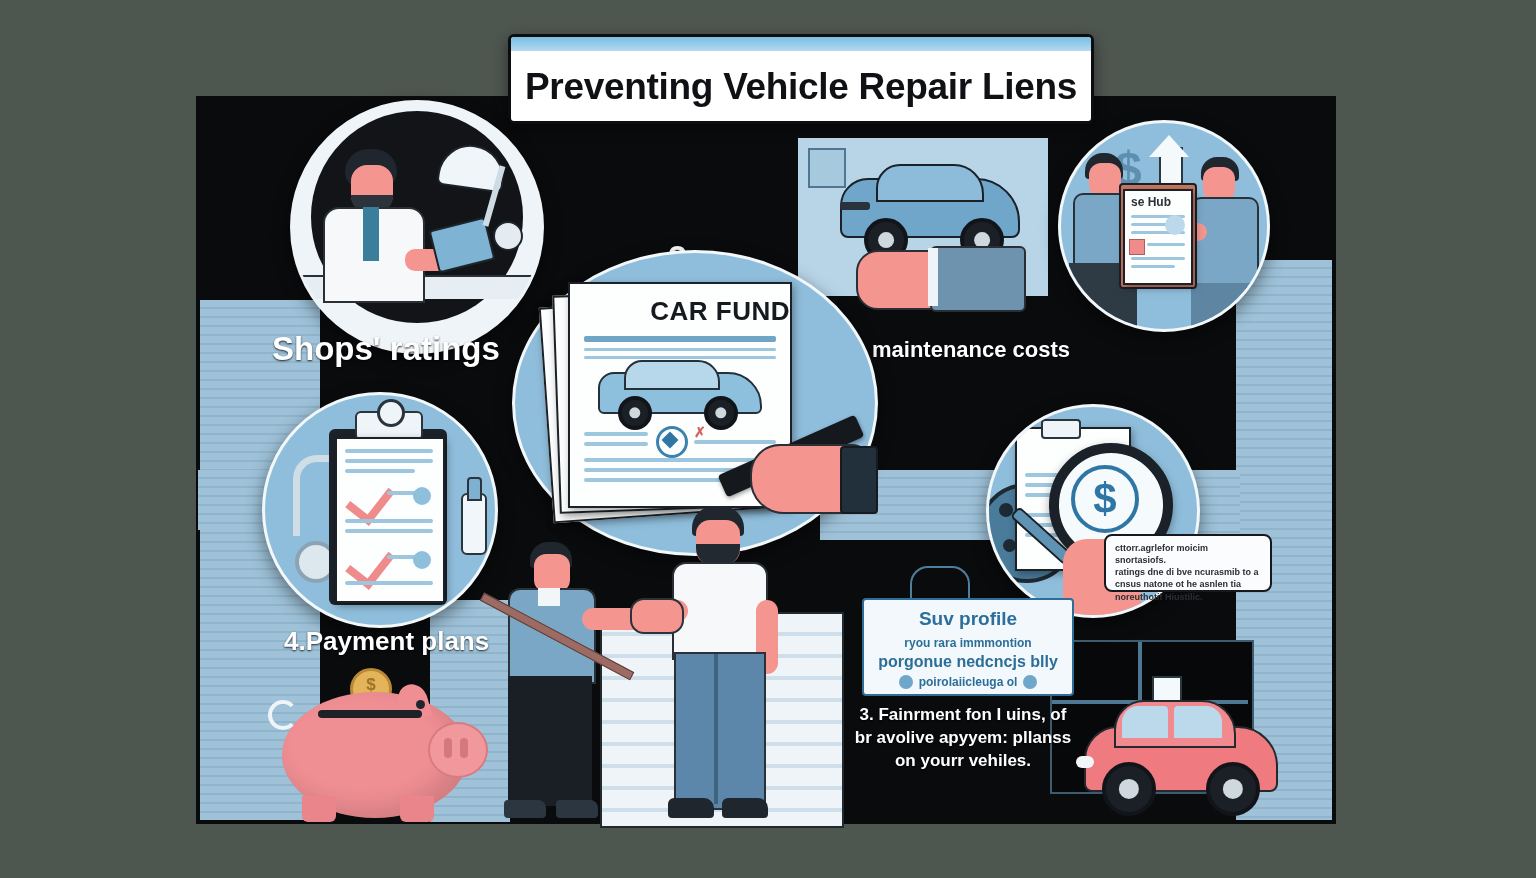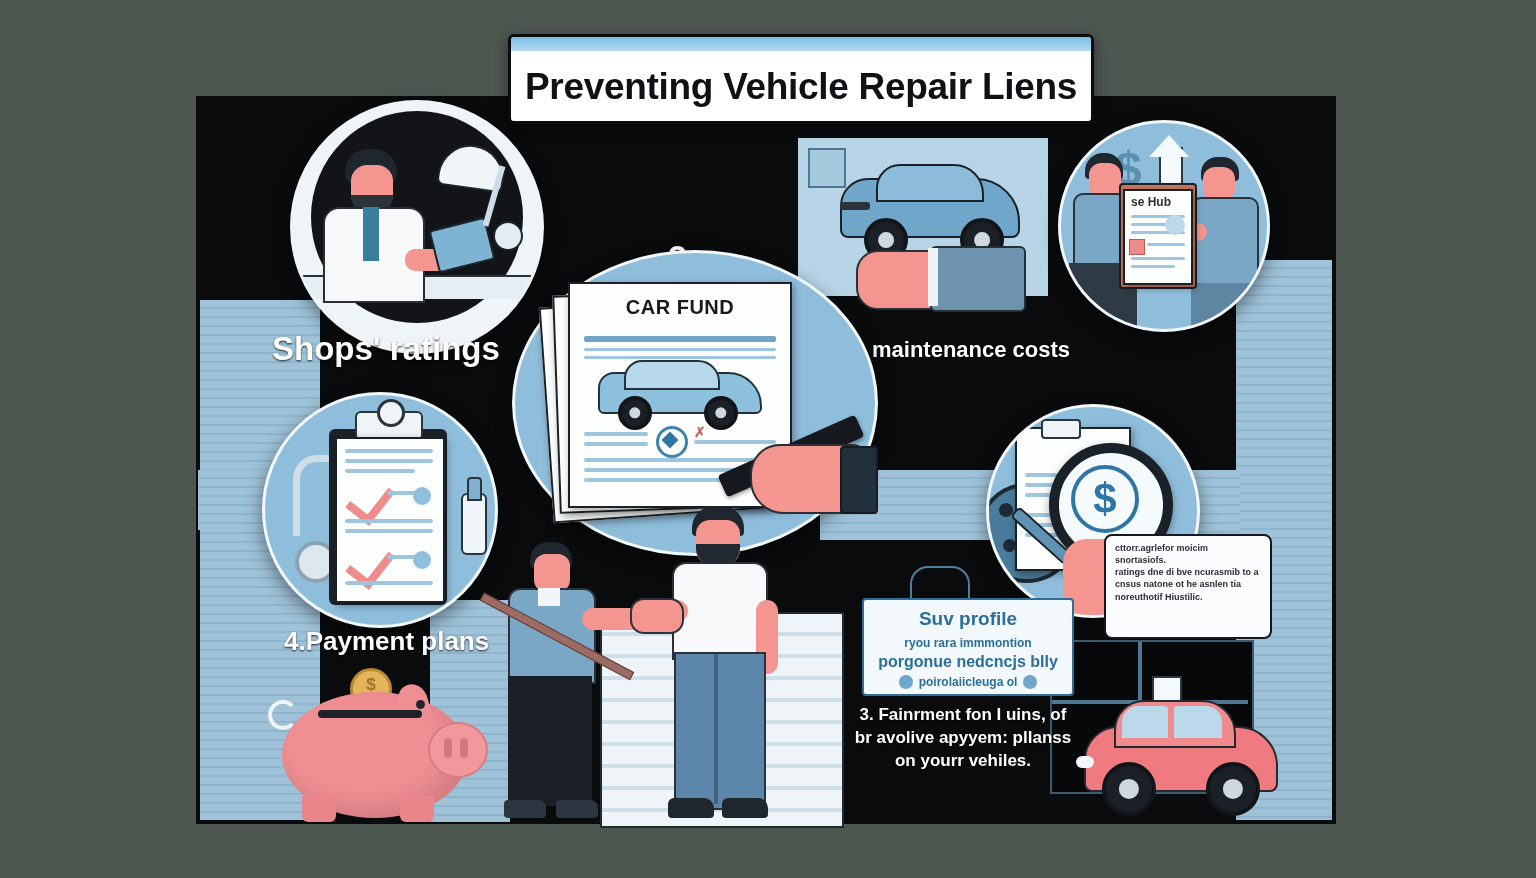--- a/index.html
+++ b/index.html
@@ -252,21 +252,21 @@
   </div>
 
 
   <div class="numbadge" style="left:668px;top:238px;font-size:34px;">2</div>
 
   <div class="circ" style="left:512px;top:250px;width:360px;height:300px;border-radius:50%;"></div>
 
   <div class="doc" style="left:546px;top:300px;width:212px;height:212px;transform:rotate(-4deg);"></div>
   <div class="doc" style="left:556px;top:292px;width:214px;height:214px;transform:rotate(-2deg);"></div>
   <div class="doc" style="left:568px;top:282px;width:220px;height:222px;">
-    <div style="position:absolute;left:0;right:0;top:12px;text-align:center;font-size:20px;font-weight:bold;color:#16191d;letter-spacing:.5px;">CAR FUND</div>
+    <div style="position:absolute;left:0;right:0;top:12px;text-align:right;font-size:26px;font-weight:bold;color:#16191d;letter-spacing:.5px;">CAR FUND</div>
     <div class="line dark" style="left:14px;top:52px;width:192px;height:6px;"></div>
     <div class="line" style="left:14px;top:64px;width:192px;height:3px;"></div>
     <div class="line" style="left:14px;top:72px;width:192px;height:3px;"></div>
 
     <div class="car-body" style="left:28px;top:88px;width:160px;height:38px;background:#8cc0dd;border:2px solid #24303a;border-radius:16px 34px 6px 6px;"></div>
     <div style="position:absolute;left:54px;top:76px;width:92px;height:26px;background:#b6d8ea;border:2px solid #24303a;border-radius:18px 22px 0 0;"></div>
     <div class="wheel" style="left:48px;top:112px;width:26px;height:26px;"></div>
     <div class="wheel" style="left:134px;top:112px;width:26px;height:26px;"></div>
     <div class="line" style="left:14px;top:148px;width:64px;height:4px;"></div>
     <div class="line" style="left:14px;top:158px;width:64px;height:4px;"></div>
@@ -374,21 +374,21 @@
     <div style="position:absolute;left:60px;top:36px;width:104px;height:104px;border-radius:50%;background:#f5fafd;border:10px solid #1a2128;box-shadow:0 4px 10px rgba(0,0,0,.35);">
       <div style="position:absolute;left:12px;top:12px;width:60px;height:60px;border-radius:50%;border:4px solid #2f76a5;display:flex;align-items:center;justify-content:center;">
         <span style="font-size:42px;font-weight:bold;color:#2f76a5;line-height:1;">$</span>
       </div>
     </div>
     <div style="position:absolute;left:16px;top:122px;width:70px;height:10px;background:#5f93b4;border:2px solid #1a2128;border-radius:5px;transform:rotate(42deg);"></div>
 
     <div class="skin" style="position:absolute;left:74px;top:132px;width:78px;height:76px;border-radius:24px 24px 6px 6px;"></div>
   </div>
 
-  <div class="notebox" style="left:1104px;top:534px;width:168px;height:105px;text-align:left;">
+  <div class="notebox" style="left:1104px;top:534px;width:168px;height:58px;text-align:left;">
     <div class="garble">cttorr.agrlefor moicim snortasiofs.</div>
     <div class="garble">ratings dne di bve ncurasmib to a</div>
     <div class="garble">cnsus natone ot he asnlen tia</div>
     <div class="garble">noreuthotif Hiustilic.</div>
   </div>
 
   <div style="position:absolute;left:910px;top:566px;width:56px;height:34px;border-left:2px solid #4f7f9e;border-right:2px solid #4f7f9e;border-top:2px solid #4f7f9e;border-radius:18px 18px 0 0;"></div>
   <div class="bluebox" style="left:862px;top:598px;width:212px;height:98px;">
     <span class="bb-title">Suv profile</span>
     <div style="font-size:12px;">ryou rara immmontion</div>

